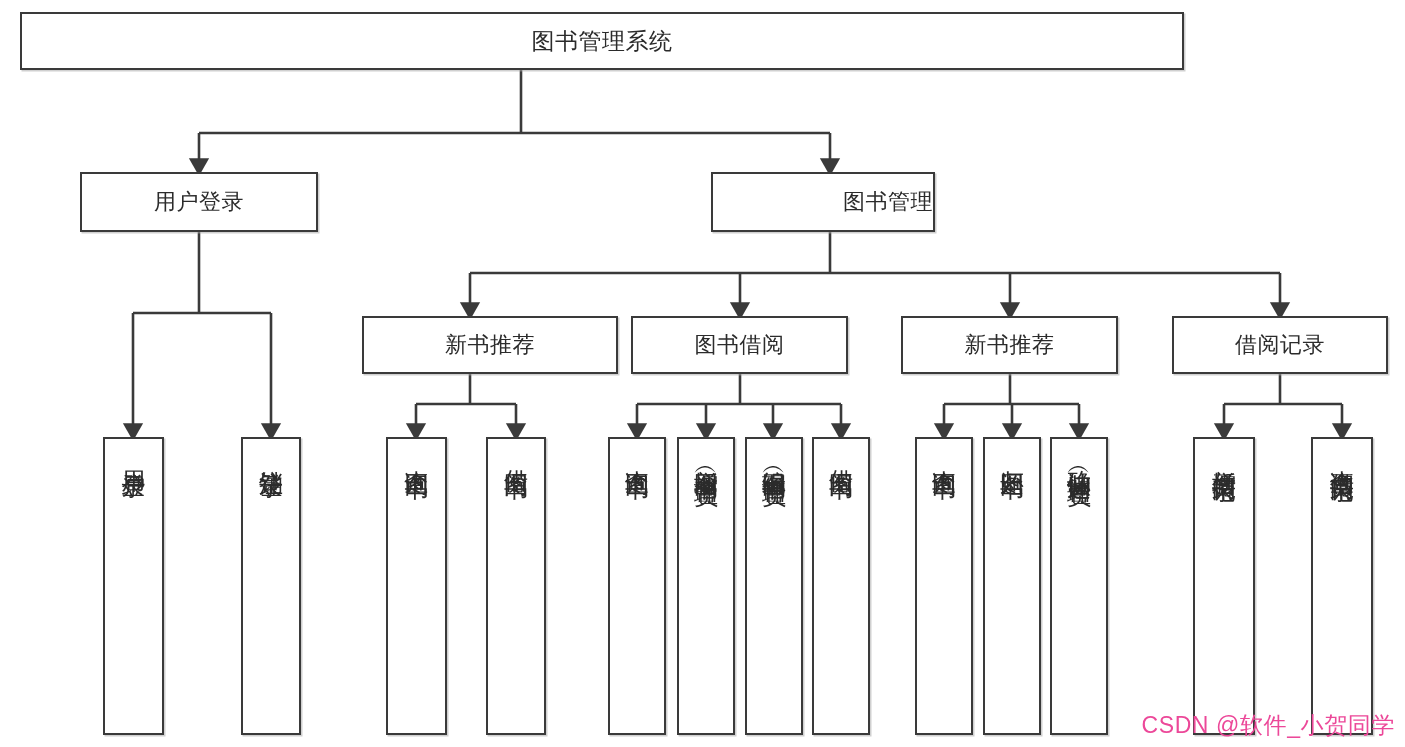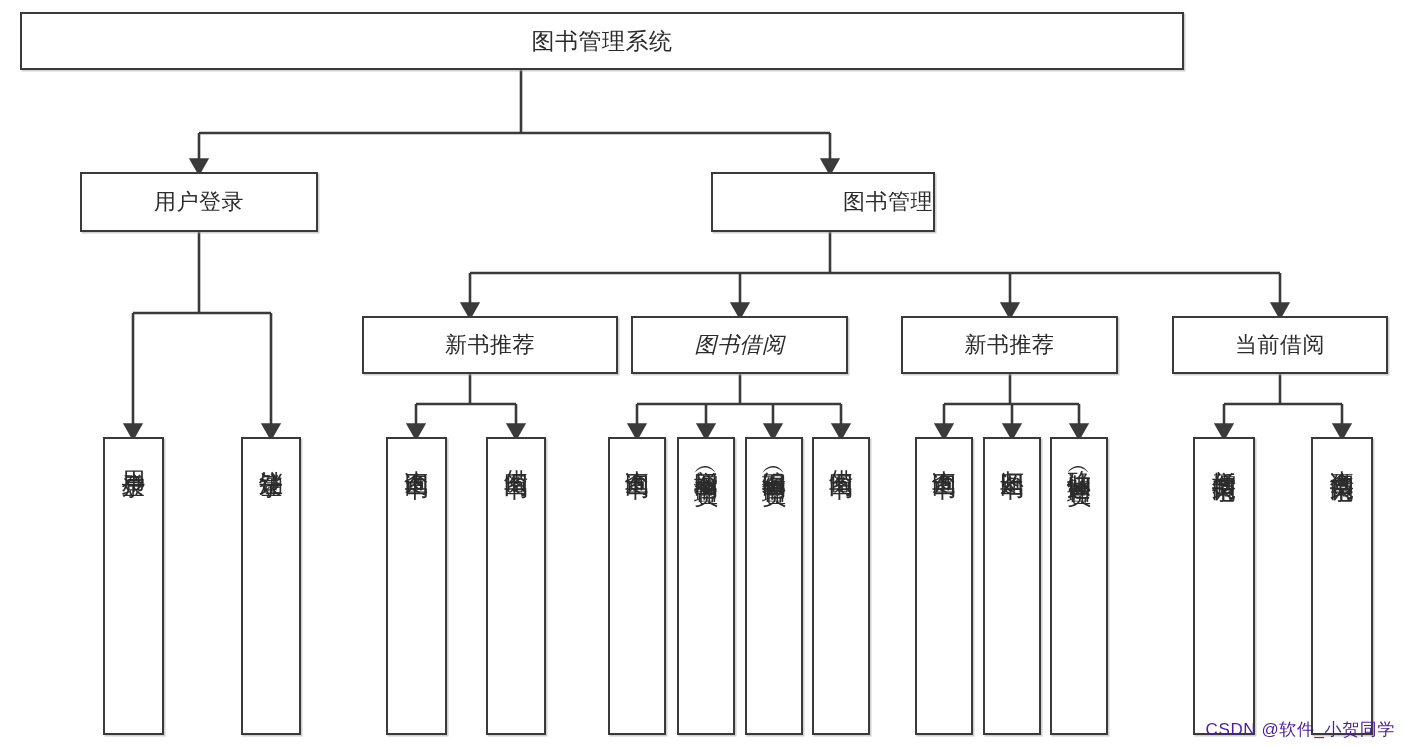--- a/index.html
+++ b/index.html
@@ -57,22 +57,22 @@
     writing-mode: vertical-rl;
     text-orientation: upright;
     line-height: 1.08;
     letter-spacing: 2px;
     white-space: nowrap;
   }
   .watermark {
     position: absolute;
     right: 10px;
     bottom: 6px;
-    font-size: 17px;
-    color: #4c1d95;
+    font-size: 23px;
+    color: #ec4899;
     letter-spacing: 0.6px;
     white-space: nowrap;
   }
 </style>
 </head>
 <body>
 
 <div id="canvas">
 
   <svg class="wires" viewBox="0 0 1405 747">
@@ -132,28 +132,28 @@
   <div class="node h" style="left:80px; top:172px; width:238px; height:60px;">
     <span class="label">用户登录</span>
   </div>
   <div class="node h" style="left:711px; top:172px; width:224px; height:60px;justify-content:flex-end;">
     <span class="label">图书管理</span>
   </div>
 
   <div class="node h" style="left:362px; top:316px; width:256px; height:58px;">
     <span class="label">新书推荐</span>
   </div>
-  <div class="node h" style="left:631px; top:316px; width:217px; height:58px;font-style:italic;">
+  <div class="node h" style="left:631px; top:316px; width:217px; height:58px;">
     <span class="label">图书借阅</span>
   </div>
   <div class="node h" style="left:901px; top:316px; width:217px; height:58px;">
     <span class="label">新书推荐</span>
   </div>
   <div class="node h" style="left:1172px; top:316px; width:216px; height:58px;">
-    <span class="label">当前借阅</span>
+    <span class="label">借阅记录</span>
   </div>
 
   <div class="node v" style="left:103px; top:437px; width:61px; height:298px;">
     <span class="label">用户登录</span>
   </div>
   <div class="node v" style="left:241px; top:437px; width:60px; height:298px;">
     <span class="label">注销登录</span>
   </div>
 
   <div class="node v" style="left:386px; top:437px; width:61px; height:298px;">

